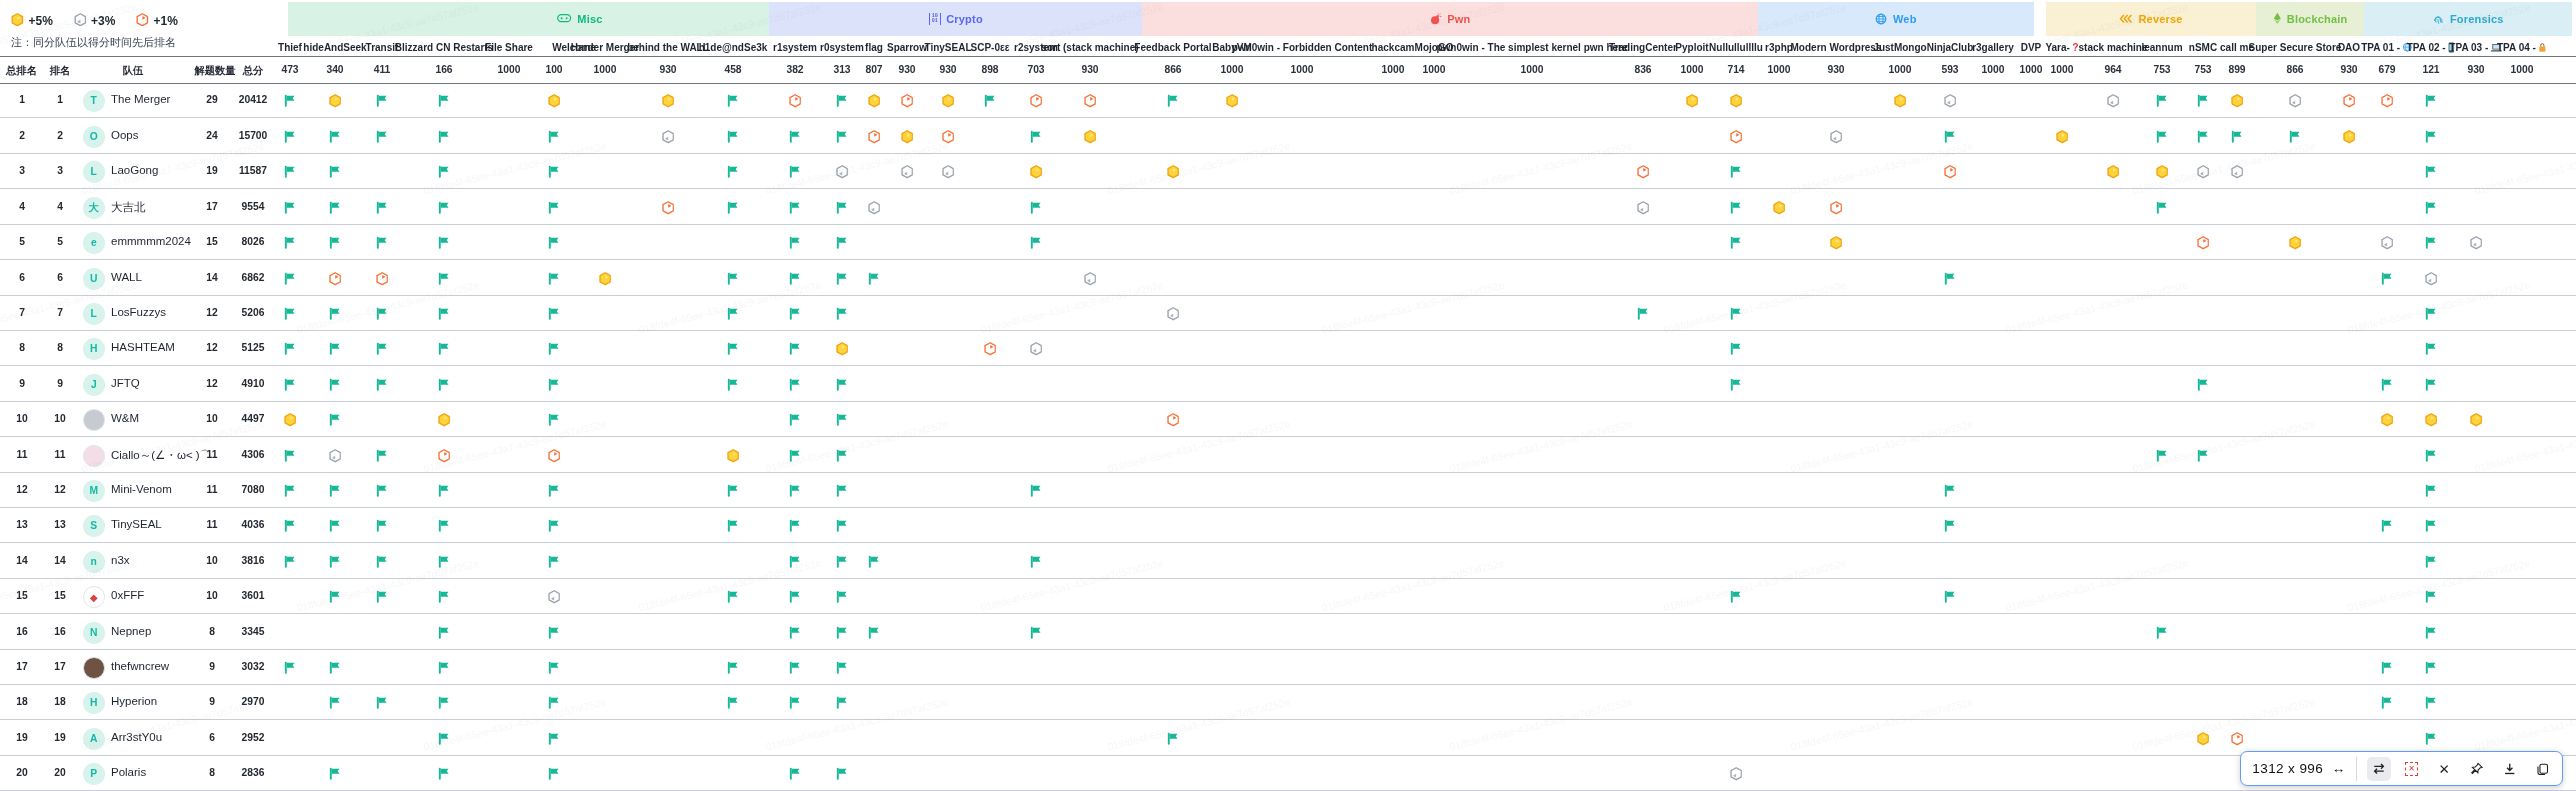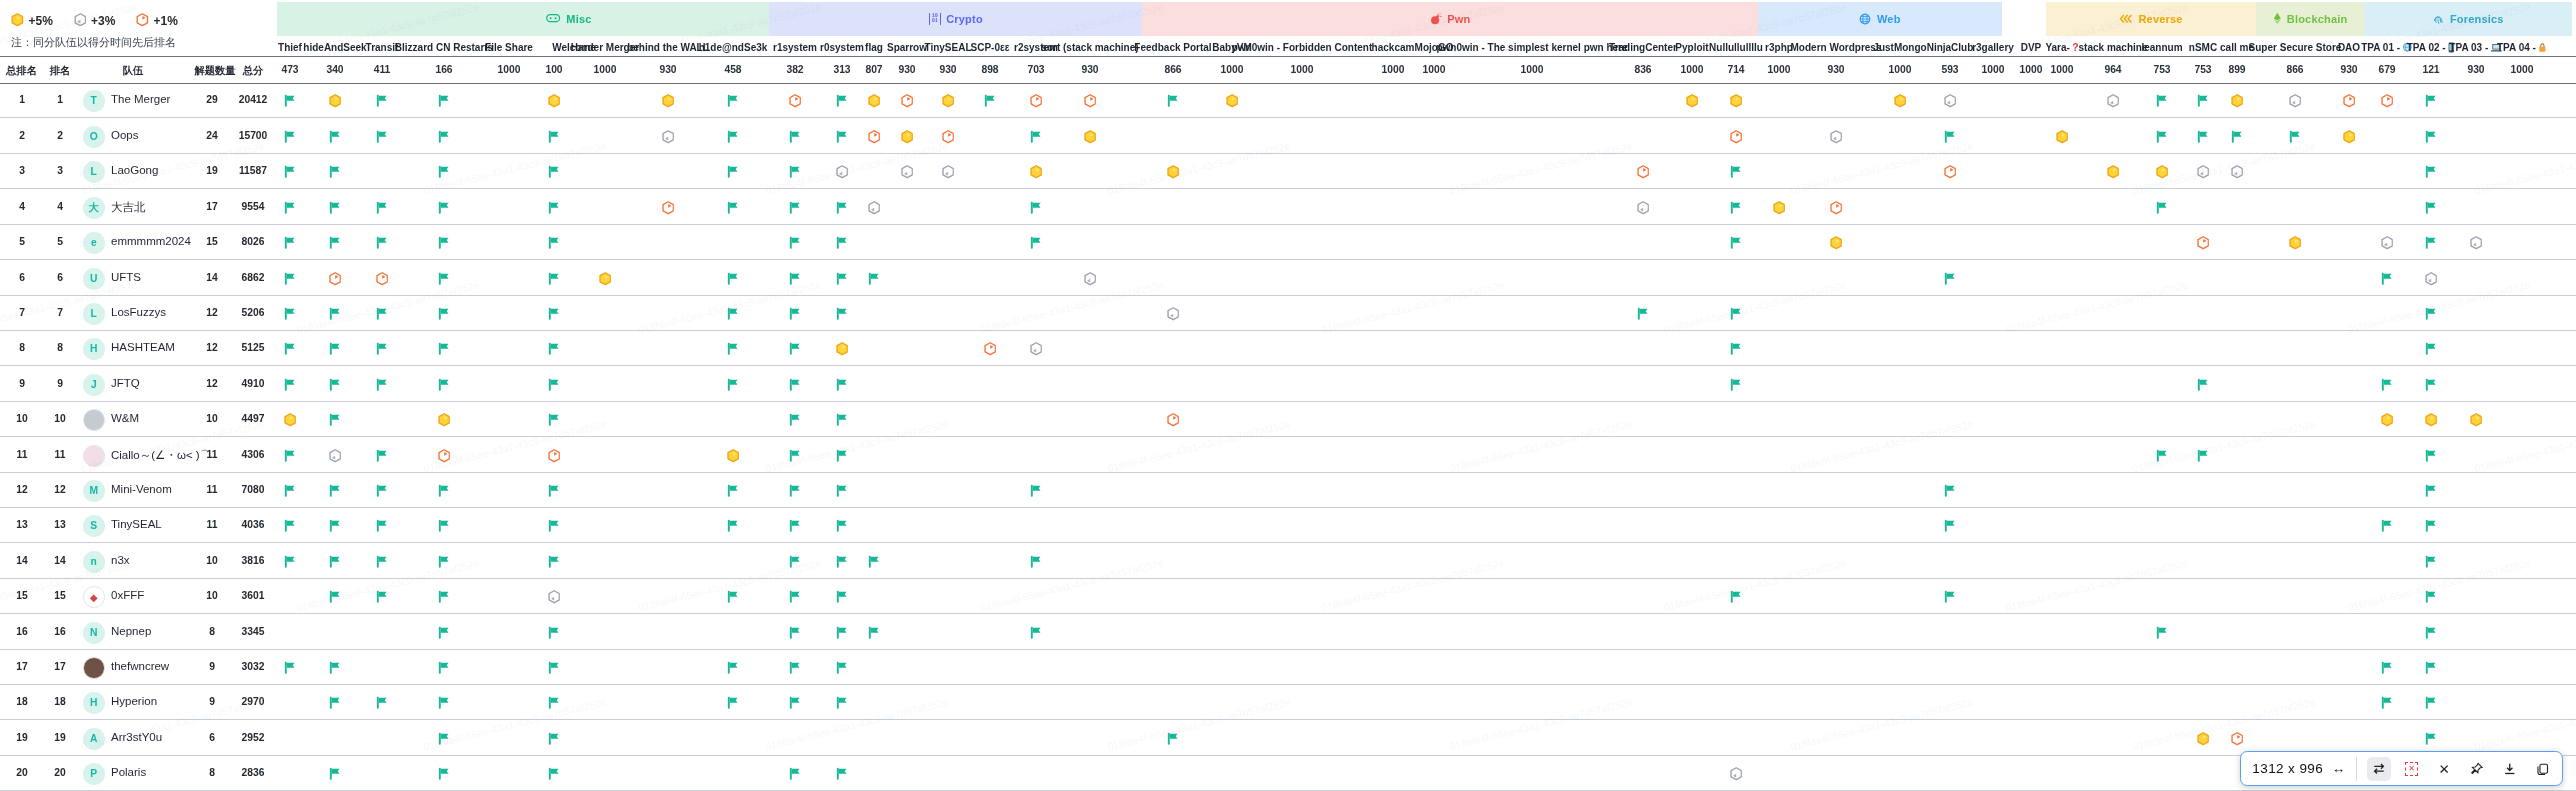--- a/index.html
+++ b/index.html
@@ -85,21 +85,21 @@
       <span class="medal-slot"><svg width="12.7" height="13.5" viewBox="0 0 15 16.5">
     <polygon points="7.5,0.9 13.8,4.4 13.8,12 7.5,15.5 1.2,12 1.2,4.4" fill="#ffffff" stroke="#f4743b" stroke-width="1.7" stroke-linejoin="round"></polygon>
     <path d="M7.5 8.2V4a4.2 4.2 0 0 1 3.7 2.1z" fill="#f4743b"></path>
           </svg></span>
       <span>+1%</span>
     </div>
   </div>
   <div id="note">注：同分队伍以得分时间先后排名</div>
 
   <div id="bands">
-      <div class="cat-band" style="left: 277px; width: 584px; background: rgb(217, 242, 230); color: rgb(16, 185, 129);">
+      <div class="cat-band" style="left: 288px; width: 584px; background: rgb(217, 242, 230); color: rgb(16, 185, 129);">
         <span style="display:inline-flex;align-items:center">
           <svg width="14.3" height="10.3" viewBox="0 0 20 14">
             <rect x="1" y="2" width="18" height="10" rx="5" fill="none" stroke="#10b981" stroke-width="1.7"></rect>
             <circle cx="6.5" cy="7" r="1.4" fill="#10b981"></circle>
             <circle cx="13.5" cy="7" r="1.4" fill="#10b981"></circle>
           </svg>
         </span>
         <span class="cat-label">Misc</span>
       </div>
       <div class="cat-band" style="left: 769px; width: 374px; background: rgb(221, 226, 251); color: rgb(91, 103, 240);">
@@ -114,21 +114,21 @@
       <div class="cat-band" style="left: 1142px; width: 616px; background: rgb(251, 223, 223); color: rgb(240, 82, 79);">
         <span style="display:inline-flex;align-items:center">
           <svg width="12" height="12" viewBox="0 0 16 16">
             <circle cx="6.8" cy="9.6" r="5.4" fill="#f0524f"></circle>
             <rect x="8.6" y="2.8" width="3.4" height="3.4" rx="0.6" fill="#f0524f" transform="rotate(45 10.3 4.5)"></rect>
             <path d="M12.6 2.6l1.4-1.4M13.4 4.6h1.8M11 1.8V.4" stroke="#f0524f" stroke-width="1.1"></path>
           </svg>
         </span>
         <span class="cat-label">Pwn</span>
       </div>
-      <div class="cat-band" style="left: 1758px; width: 244px; background: rgb(215, 233, 251); color: rgb(46, 155, 240);">
+      <div class="cat-band" style="left: 1758px; width: 276px; background: rgb(215, 233, 251); color: rgb(46, 155, 240);">
         <span style="display:inline-flex;align-items:center">
           <svg width="12" height="12" viewBox="0 0 16 16">
             <circle cx="8" cy="8" r="6.4" fill="none" stroke="#2e9bf0" stroke-width="1.6"></circle>
             <ellipse cx="8" cy="8" rx="2.8" ry="6.4" fill="none" stroke="#2e9bf0" stroke-width="1.2"></ellipse>
             <path d="M1.6 8h12.8M2.6 4.6h10.8M2.6 11.4h10.8" stroke="#2e9bf0" stroke-width="1.2"></path>
           </svg>
         </span>
         <span class="cat-label">Web</span>
       </div>
       <div class="cat-band" style="left: 2046px; width: 210px; background: rgb(250, 240, 211); color: rgb(240, 165, 0);">
@@ -1026,21 +1026,21 @@
           <svg width="12.7" height="13.5" viewBox="0 0 15 16.5">
     <polygon points="7.5,0.9 13.8,4.4 13.8,12 7.5,15.5 1.2,12 1.2,4.4" fill="#ffffff" stroke="#9ca3af" stroke-width="1.7" stroke-linejoin="round"></polygon>
     <path d="M7.5 8.2v4.2a4.2 4.2 0 0 1-3.7-2.1z" fill="#aeb4ba"></path>
           </svg>
         </span>
       </div>
       <div class="team-row" style="top: 261px;">
         <span class="cell-num" style="left:22px">6</span>
         <span class="cell-num" style="left:60px">6</span>
         <span class="avatar" style="background:#d8f3ec;color:#14b8a6;">U</span>
-        <span class="team-name">UFTS</span>
+        <span class="team-name">WALL</span>
         <span class="cell-num" style="left:212px">14</span>
         <span class="cell-num" style="left:253px">6862</span>
         <span class="solve-icon" style="left:290px">
           <svg width="12" height="13.5" viewBox="0 0 15 17">
     <rect x="1.2" y="1" width="2.4" height="15" rx="1.1" fill="#17b897"></rect>
     <path d="M3.6 2.2h9.8l-2.3 3.1 2.3 3.3H3.6z" fill="#17b897"></path>
           </svg>
         </span>
         <span class="solve-icon" style="left:335px">
           <svg width="12.7" height="13.5" viewBox="0 0 15 16.5">

